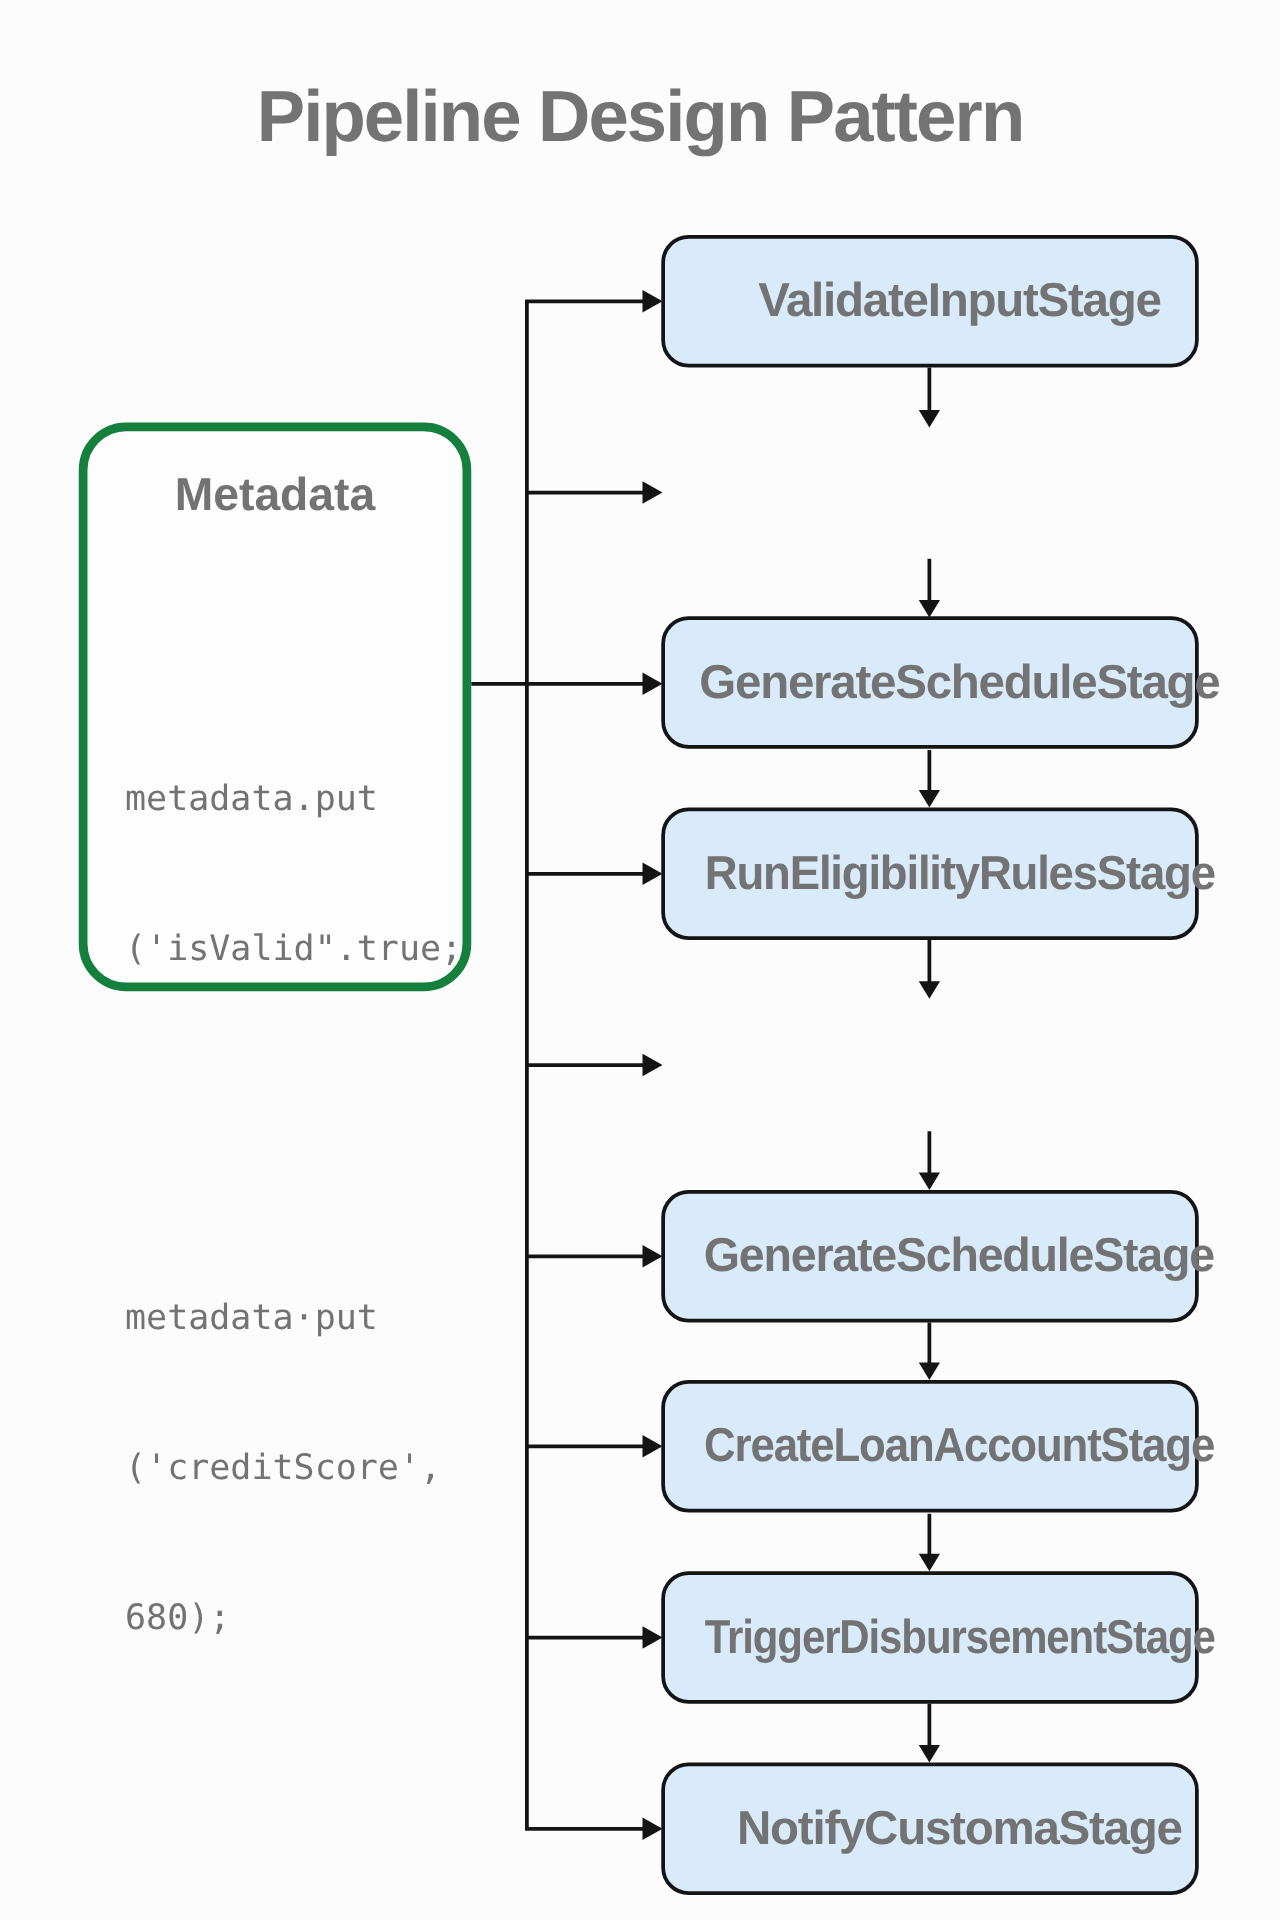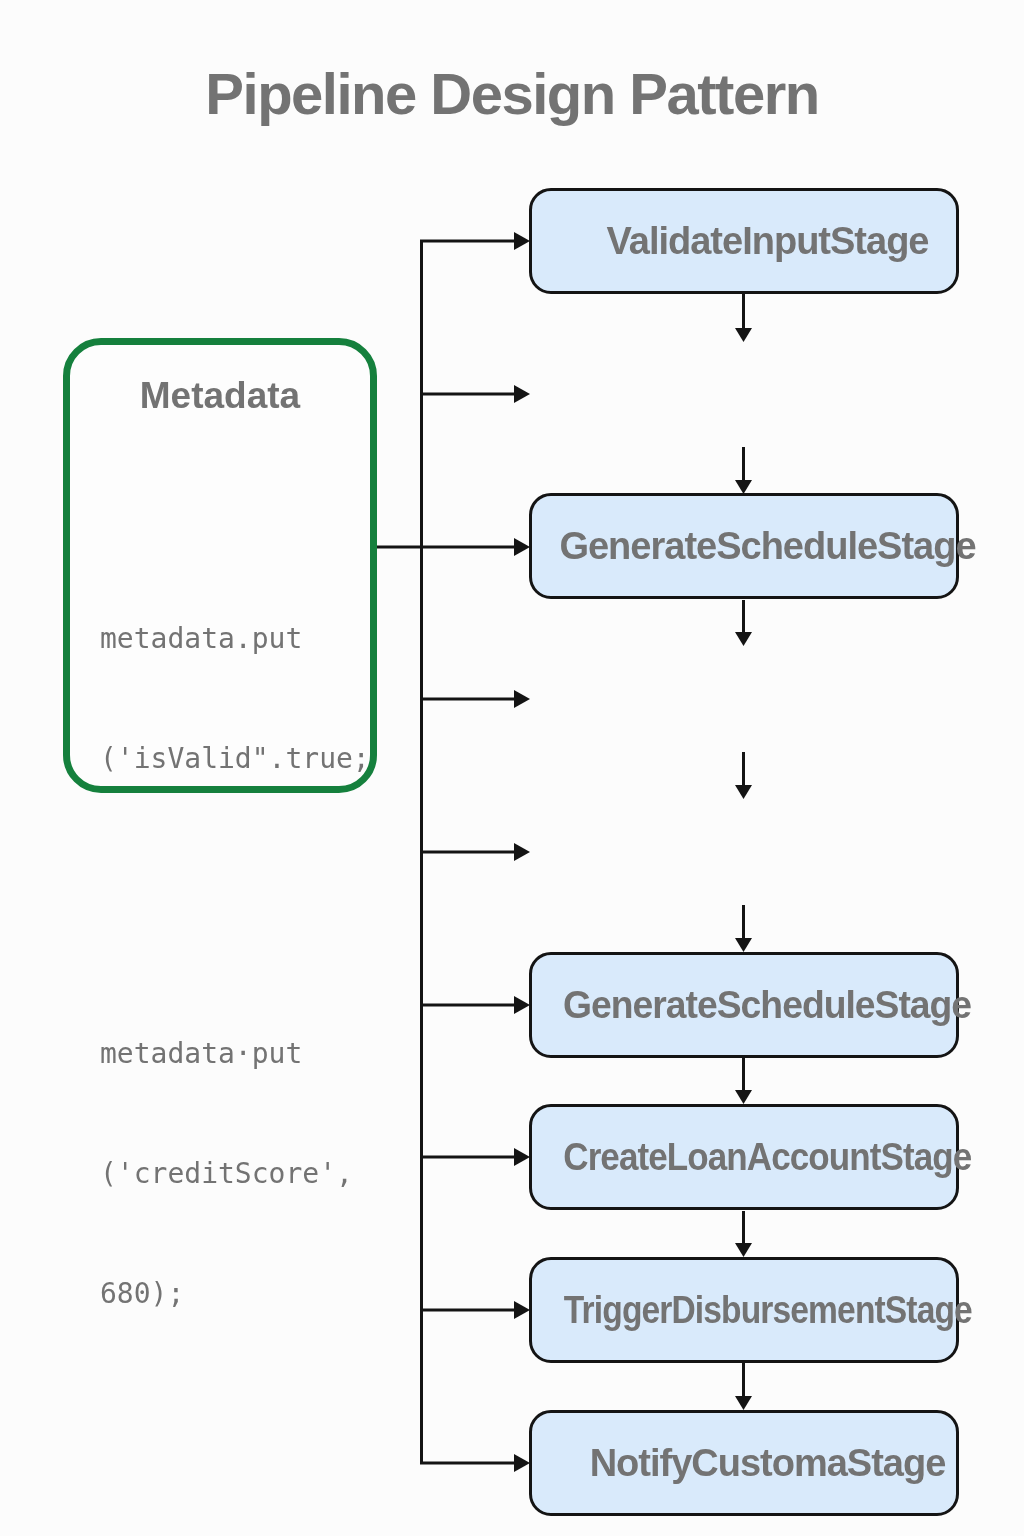--- a/index.html
+++ b/index.html
@@ -91,20 +91,23 @@
       </div>
     </div>
   </div>
 
   <div class="stage s1">
       <span class="fit">ValidateInputStage</span>
     </div>
   <div class="stage s3">
       <span class="fit">GenerateScheduleStage</span>
     </div>
+  <div class="stage s4">
+      <span class="fit" style="transform: scaleX(0.958344); transform-origin: center center;">RunEligibilityRulesStage</span>
+    </div>
   <div class="stage s7">
       <span class="fit" style="transform: scaleX(0.921936); transform-origin: center center;">CreateLoanAccountStage</span>
     </div>
   <div class="stage s6">
       <span class="fit" style="transform: scaleX(0.980364); transform-origin: center center;">GenerateScheduleStage</span>
     </div>
   <div class="stage s8">
       <span class="fit" style="transform: scaleX(0.883715); transform-origin: center center;">TriggerDisbursementStage</span>
     </div>
   <div class="stage s9">

